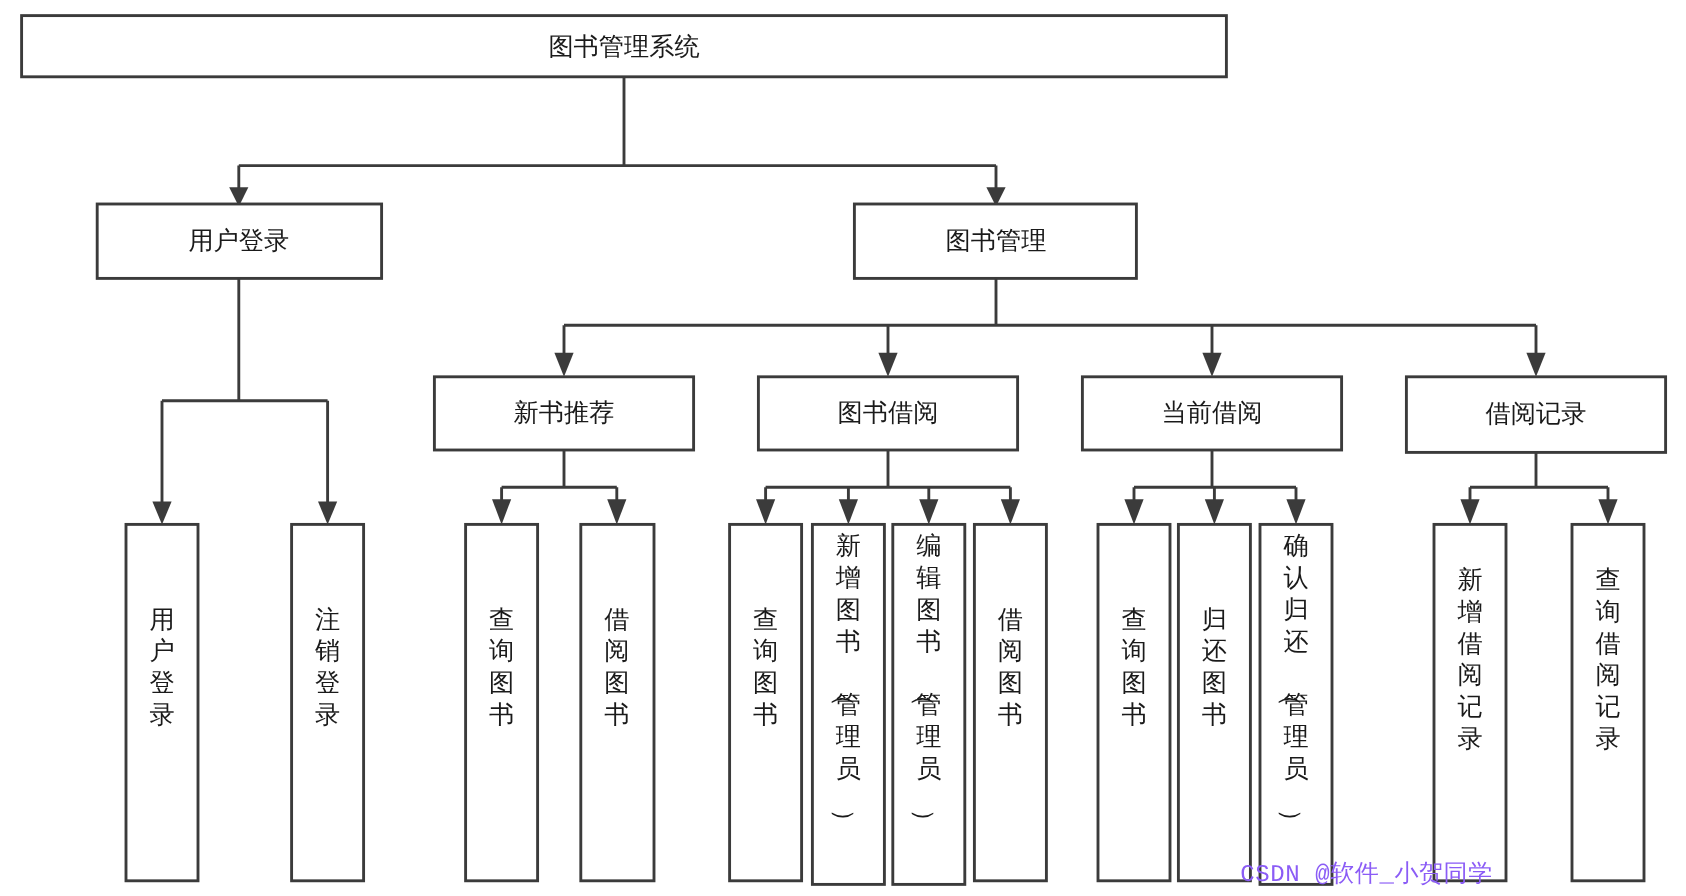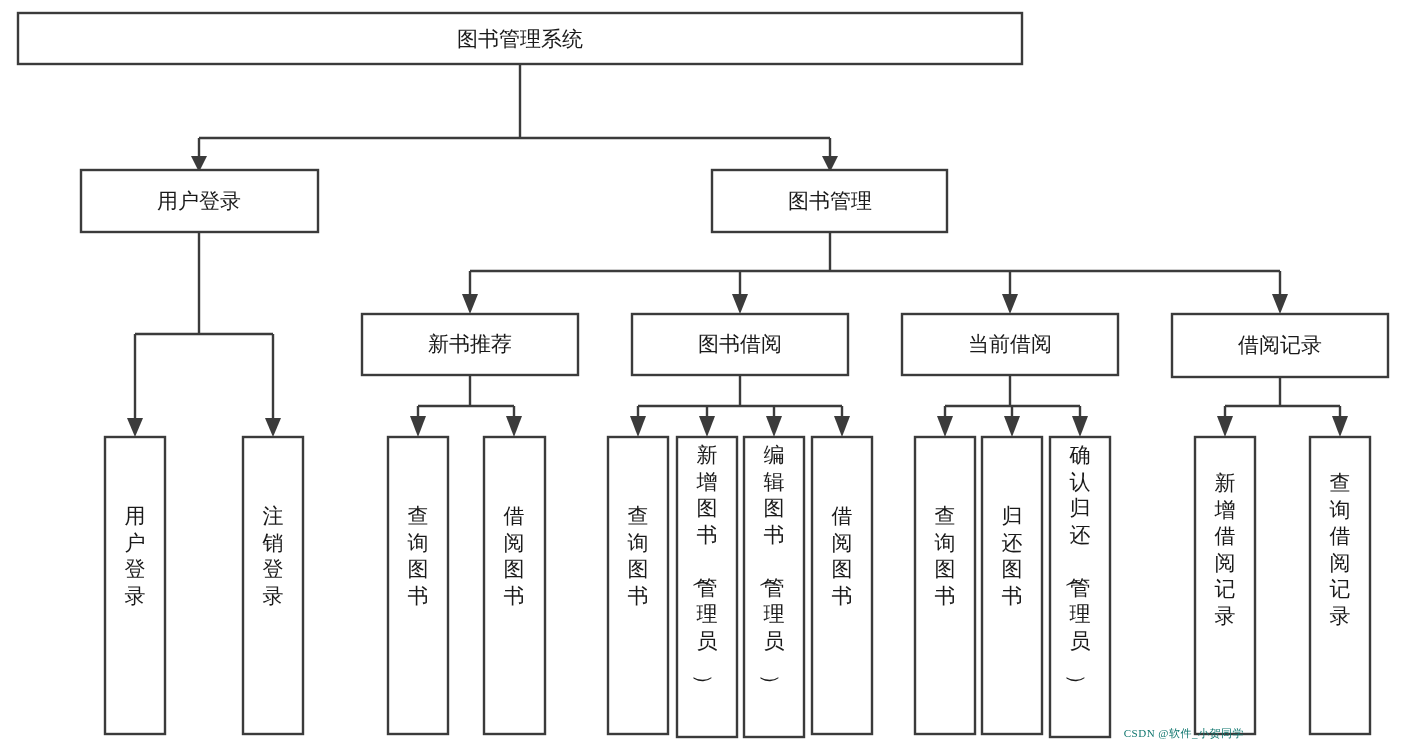--- a/index.html
+++ b/index.html
@@ -53,23 +53,23 @@
   .node-label-v {
     font-family: "Liberation Sans", "DejaVu Sans", sans-serif;
     font-size: 21px;
     fill: #1a1a1a;
     text-anchor: middle;
   }
   .watermark {
     position: absolute;
     right: 10px;
     bottom: 6px;
-    font-family: Liberation Serif, serif;
-    font-size: 11px;
-    color: #0f766e;
+    font-family: Liberation Mono, monospace;
+    font-size: 20px;
+    color: #8b5cf6;
     white-space: nowrap;
     letter-spacing: 0.5px;
   }
 </style>
 </head>
 <body>
 
 <div id="diagram-root">
 
   <svg class="tree" viewBox="0 0 1405 747" xmlns="http://www.w3.org/2000/svg">

